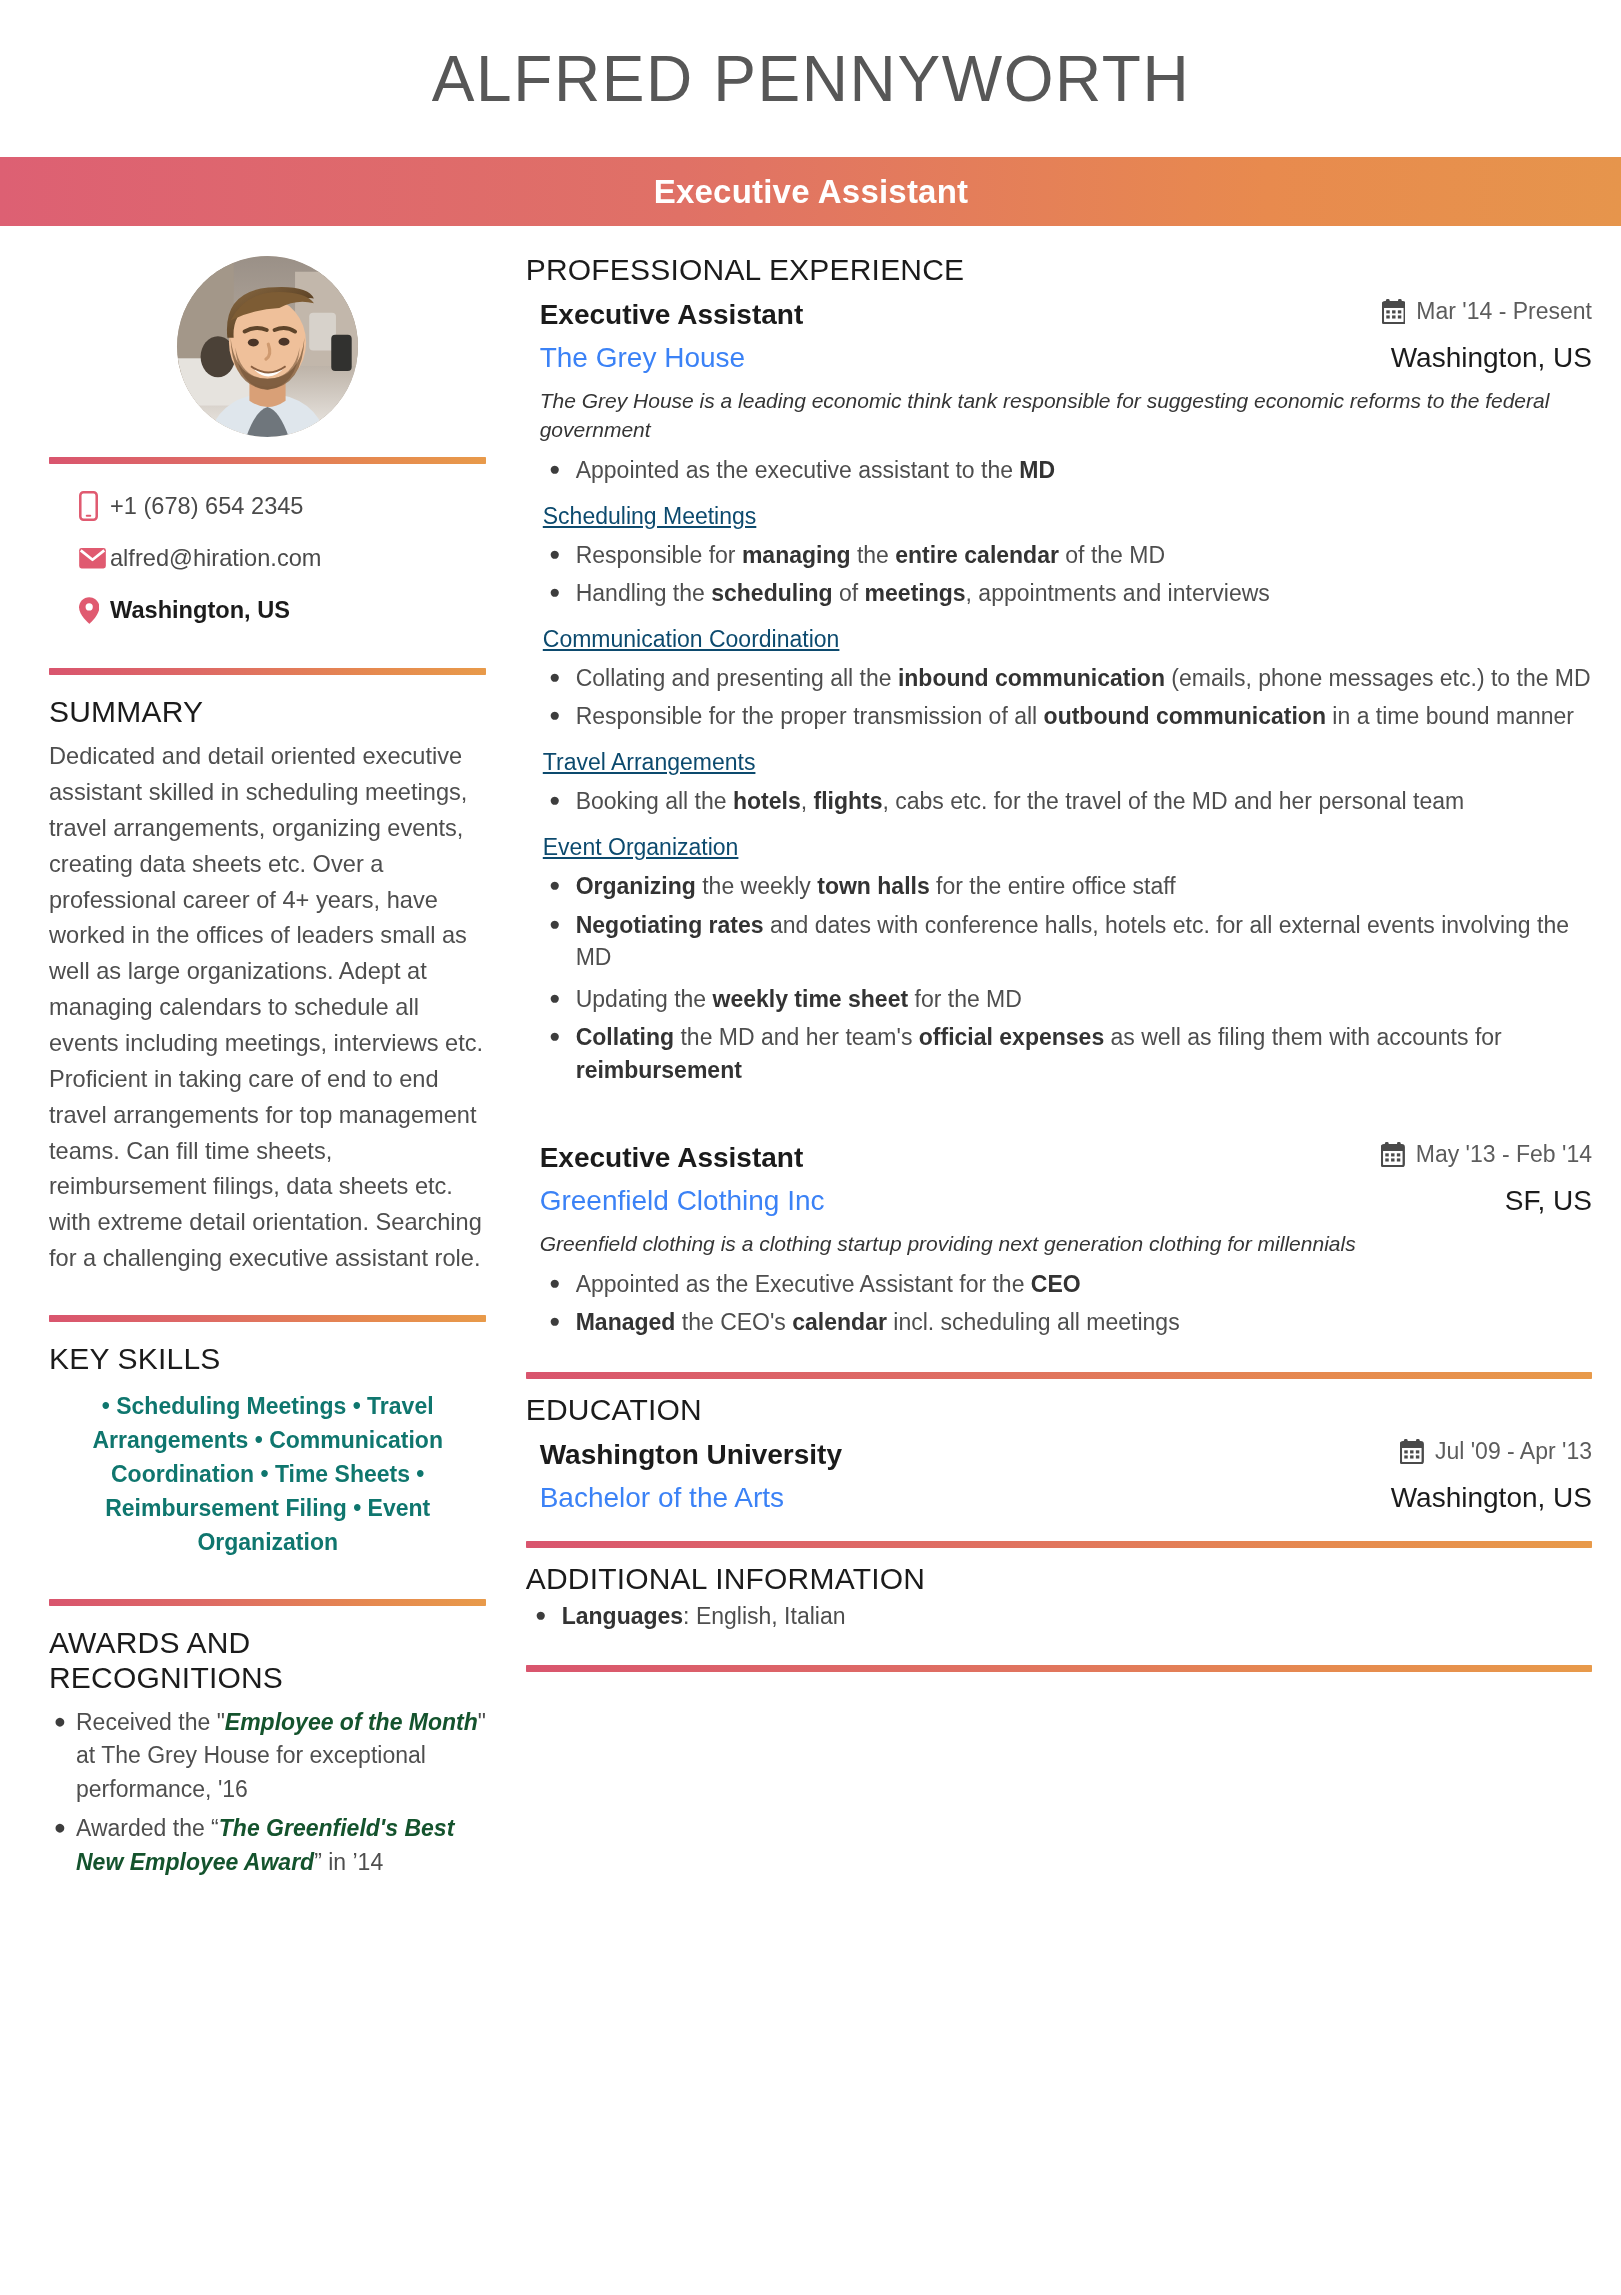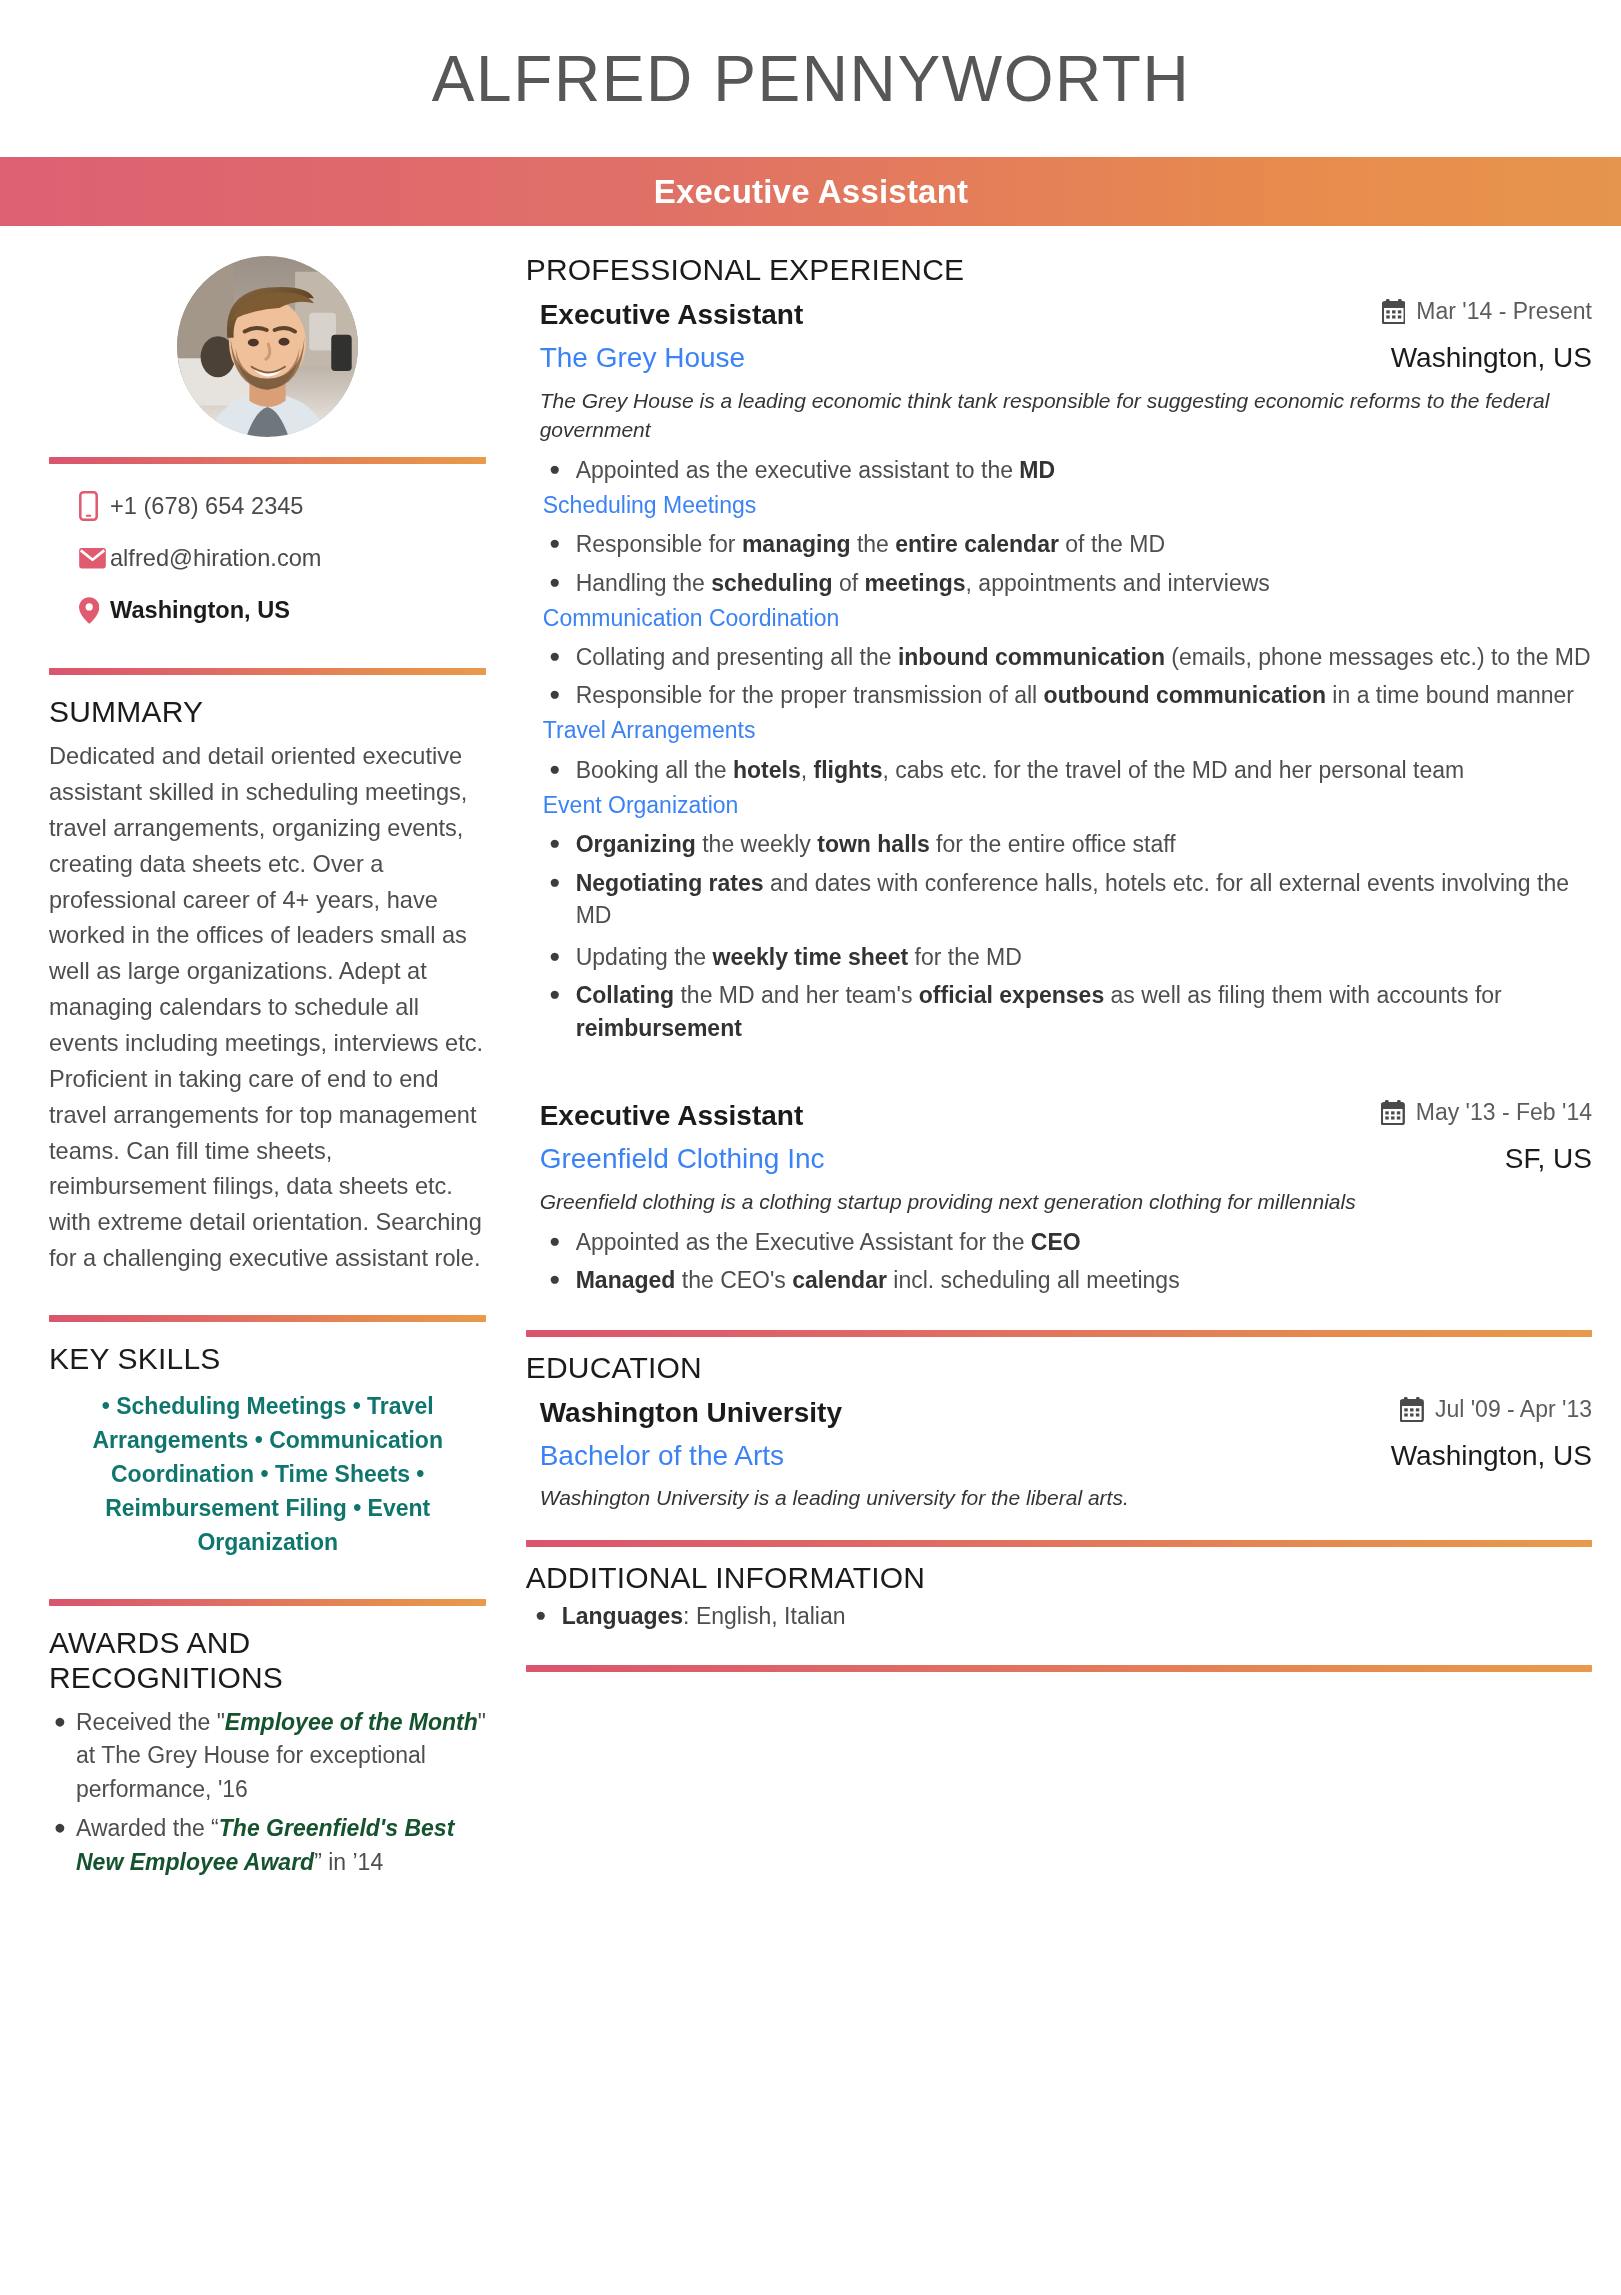--- a/index.html
+++ b/index.html
@@ -232,24 +232,25 @@
     padding-left: 9.4px;
     font-size: 19px;
     line-height: 1.6;
     color: #3d3d3d;
   }
   .bullet .txt { flex: 1 1 auto; }
   .bullet b { font-weight: 700; color: #333333; }
 
   .sub-label {
     font-size: 23px;
-    color: #3b82f6;
-    margin-top: 5px;
+    color: #0c4a6e;
+    margin-top: 16px;
     margin-bottom: 1.6px;
     padding-left: 3.1px;
+    text-decoration: underline;
   }
 
   .gap-sm { height: 14px; }
   .gap-md { height: 27px; }
   .gap-lg { height: 38px; }
 </style>
 </head>
 <body>
 
 <div class="page">
@@ -569,21 +570,20 @@
               </span>
               <span>Jul '09 -  Apr '13</span>
             </div>
           </div>
 
           <div class="entry-row">
             <div class="entry-org">Bachelor of the Arts</div>
             <div class="entry-loc">Washington, US</div>
           </div>
 
-          <div class="entry-desc">Washington University is a leading university for the liberal arts.</div>
         </div>
       </div>
 
       <div class="gap-md"></div>
       <div class="divider main"></div>
       <div class="gap-sm"></div>
 
       <div class="main-section">
         <div class="main-h">ADDITIONAL INFORMATION</div>
         <ul class="bullets" style="margin-top:4.7px">

